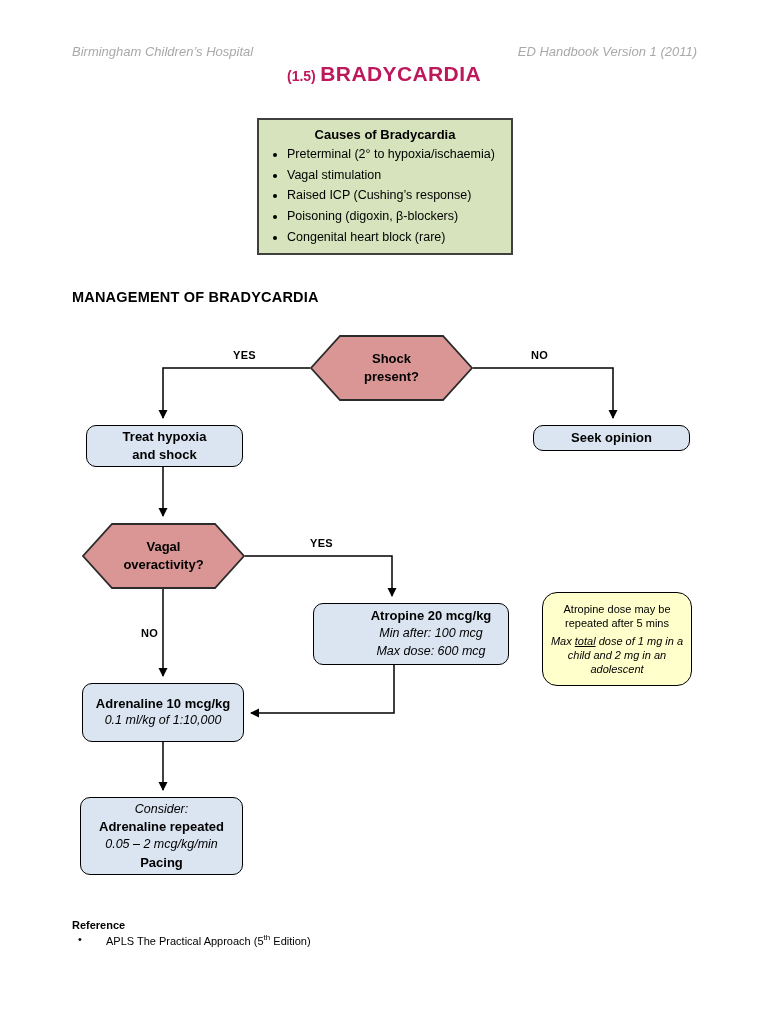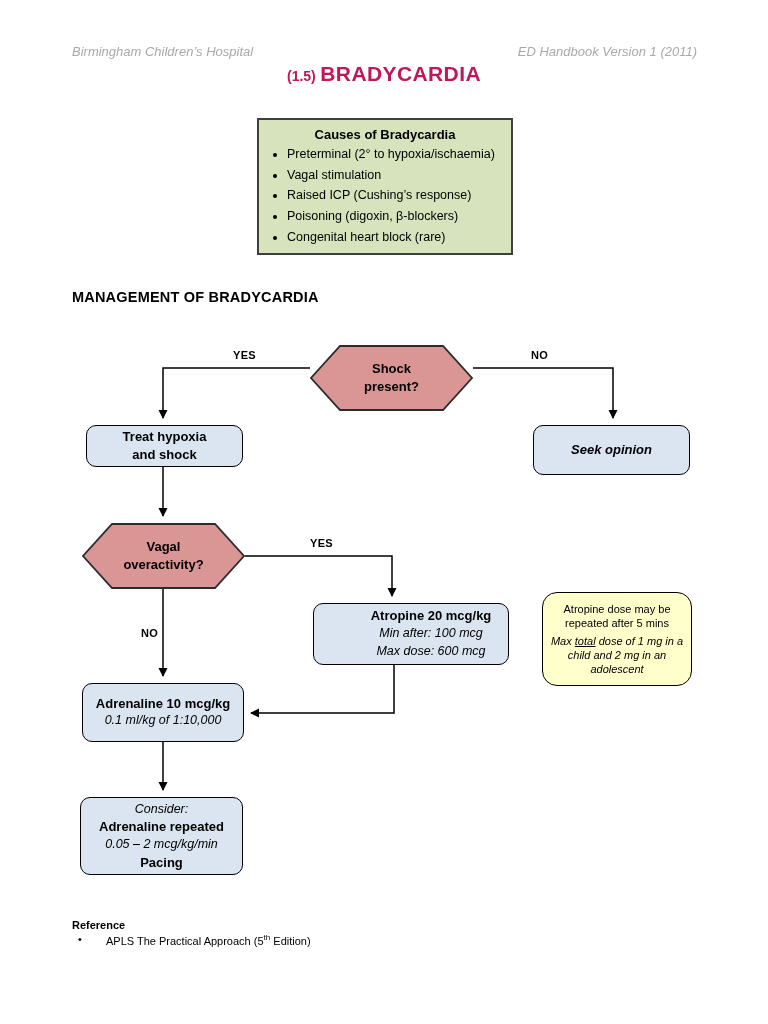--- a/index.html
+++ b/index.html
@@ -93,36 +93,36 @@
       <polyline points="394,665 394,713 251,713" marker-end="url(#arrow)"></polyline>
       <polyline points="163,742 163,790" marker-end="url(#arrow)"></polyline>
     </g>
   </svg>
 
   <div class="edge-label" style="left:233px; top:349px;">YES</div>
   <div class="edge-label" style="left:531px; top:349px;">NO</div>
   <div class="edge-label" style="left:310px; top:537px;">YES</div>
   <div class="edge-label" style="left:141px; top:627px;">NO</div>
 
-  <div class="node hexnode" style="left:310px; top:345px; width:163px; height:66px;">
+  <div class="node hexnode" style="left:310px; top:335px; width:163px; height:66px;">
     <svg width="163" height="66" viewBox="0 0 163 66">
       <polygon points="30,1 133,1 162,33 133,65 30,65 1,33" fill="#d99694" stroke="#2b2b2b" stroke-width="1.8"></polygon>
     </svg>
     <div class="hex-label">
       <div>Shock</div>
       <div>present?</div>
     </div>
   </div>
 
   <div class="node rbox" style="left:86px; top:425px; width:157px; height:42px;">
     <div class="b13">Treat hypoxia</div>
     <div class="b13">and shock</div>
   </div>
 
-  <div class="node rbox" style="left:533px; top:425px; width:157px; height:50px;font-style:italic;">
+  <div class="node rbox" style="left:533px; top:425px; width:157px; height:26px;">
     <div class="b13">Seek opinion</div>
   </div>
 
   <div class="node hexnode" style="left:82px; top:523px; width:163px; height:66px;">
     <svg width="163" height="66" viewBox="0 0 163 66">
       <polygon points="30,1 133,1 162,33 133,65 30,65 1,33" fill="#d99694" stroke="#2b2b2b" stroke-width="1.8"></polygon>
     </svg>
     <div class="hex-label">
       <div>Vagal</div>
       <div>overactivity?</div>

